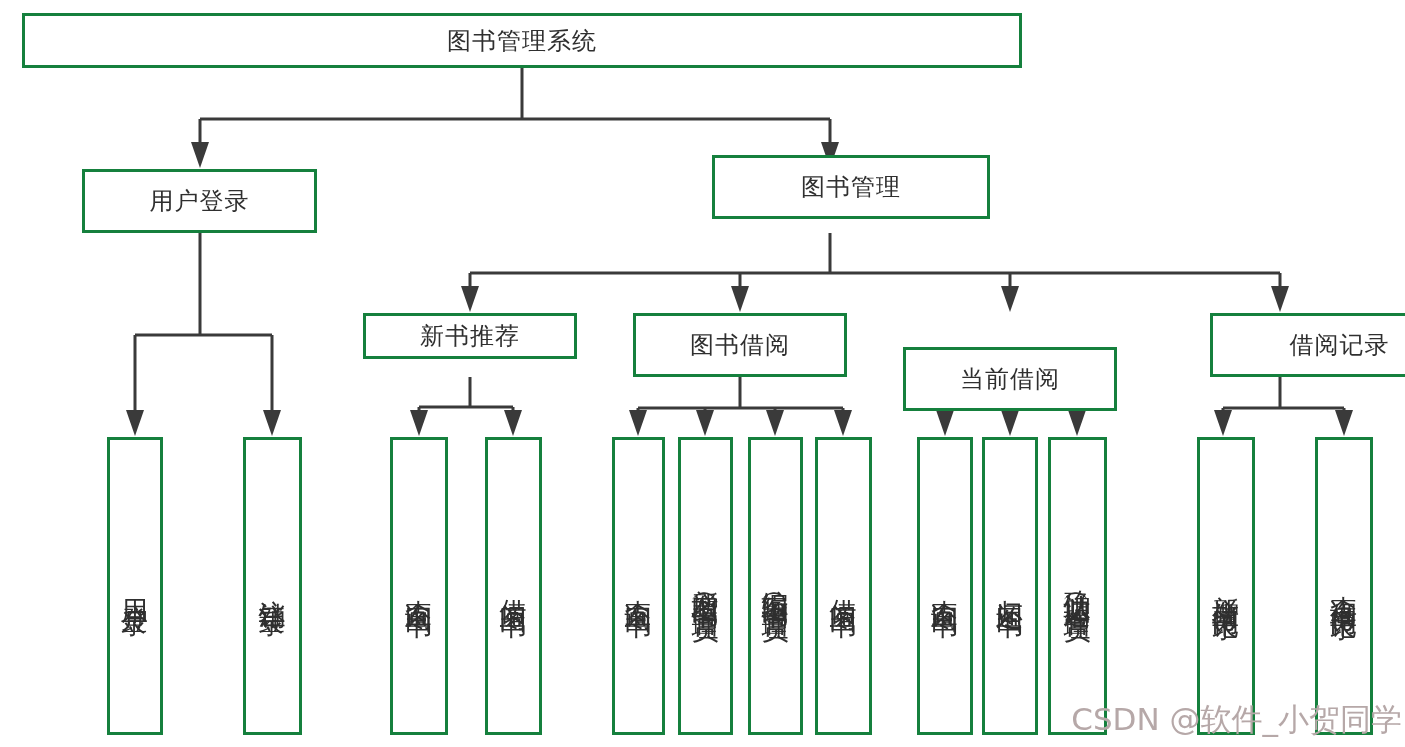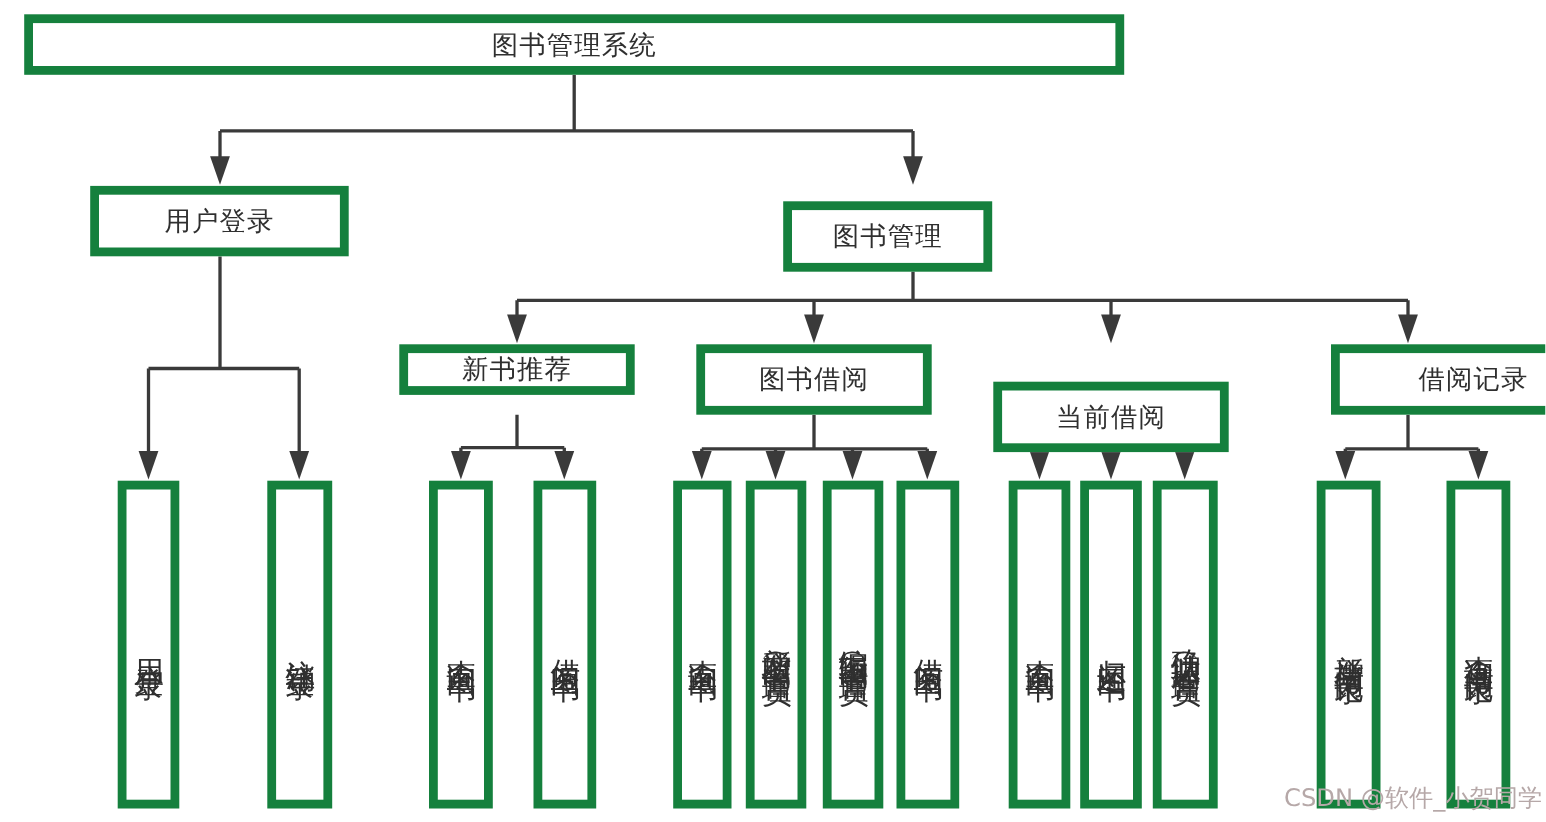--- a/index.html
+++ b/index.html
@@ -4,32 +4,32 @@
 <style>
   html,body { margin:0; padding:0; background:#ffffff; }
   .canvas {
     position:relative; width:1405px; height:747px; background:#ffffff;
     font-family:"DejaVu Sans","Liberation Sans",sans-serif; overflow:hidden;
   }
   svg.connectors { position:absolute; left:0; top:0; width:1405px; height:747px; }
   .connector-path { stroke:#3a3a3a; stroke-width:3; fill:none; }
   .arrow-head { fill:#3a3a3a; stroke:none; }
   .node {
-    position:absolute; box-sizing:border-box; border:8px solid #15803d;
+    position:absolute; box-sizing:border-box; border:3px solid #15803d;
     background:#ffffff; display:flex; align-items:center; justify-content:center;
     color:#2f2f2f;
   }
   .h-node { font-size:24px; letter-spacing:1px; white-space:nowrap; }
   .v-node .v-text {
     writing-mode:vertical-rl; text-orientation:mixed;
     font-size:27px; letter-spacing:4px; line-height:1;
   }
   .watermark {
     position:absolute; right:3px; bottom:6px;
-    font-size:22px; color:#b6a8a8; white-space:nowrap;
+    font-size:31px; color:#b6a8a8; white-space:nowrap;
   }
 </style>
 </head>
 <body>
 
 <div class="canvas">
 
   <svg class="connectors" viewBox="0 0 1405 747" xmlns="http://www.w3.org/2000/svg">
     <path class="connector-path" d="
       M522 68 V119 M200 119 H830 M200 119 V146 M830 119 V146
@@ -58,21 +58,21 @@
       <polygon class="arrow-head" points="1001,410 1019,410 1010,436"></polygon>
       <polygon class="arrow-head" points="1068,410 1086,410 1077,436"></polygon>
       <polygon class="arrow-head" points="1214,410 1232,410 1223,436"></polygon>
       <polygon class="arrow-head" points="1335,410 1353,410 1344,436"></polygon>
     </g>
   </svg>
 
   <div class="node h-node" style="left:22px;top:13px;width:1000px;height:55px;">图书管理系统</div>
 
   <div class="node h-node" style="left:82px;top:169px;width:235px;height:64px;">用户登录</div>
-  <div class="node h-node" style="left:712px;top:183px;width:190px;height:64px;">图书管理</div>
+  <div class="node h-node" style="left:712px;top:155px;width:278px;height:64px;">图书管理</div>
 
   <div class="node h-node" style="left:363px;top:313px;width:214px;height:46px;">新书推荐</div>
   <div class="node h-node" style="left:633px;top:313px;width:214px;height:64px;">图书借阅</div>
   <div class="node h-node" style="left:903px;top:313px;width:214px;height:64px;margin-top:34px;">当前借阅</div>
   <div class="node h-node" style="left:1210px;top:313px;width:259px;height:64px;">借阅记录</div>
 
   <div class="node v-node" style="left:107px;top:437px;width:56px;height:298px;">
     <span class="v-text">用户登录</span>
   </div>
   <div class="node v-node" style="left:243px;top:437px;width:59px;height:298px;">

